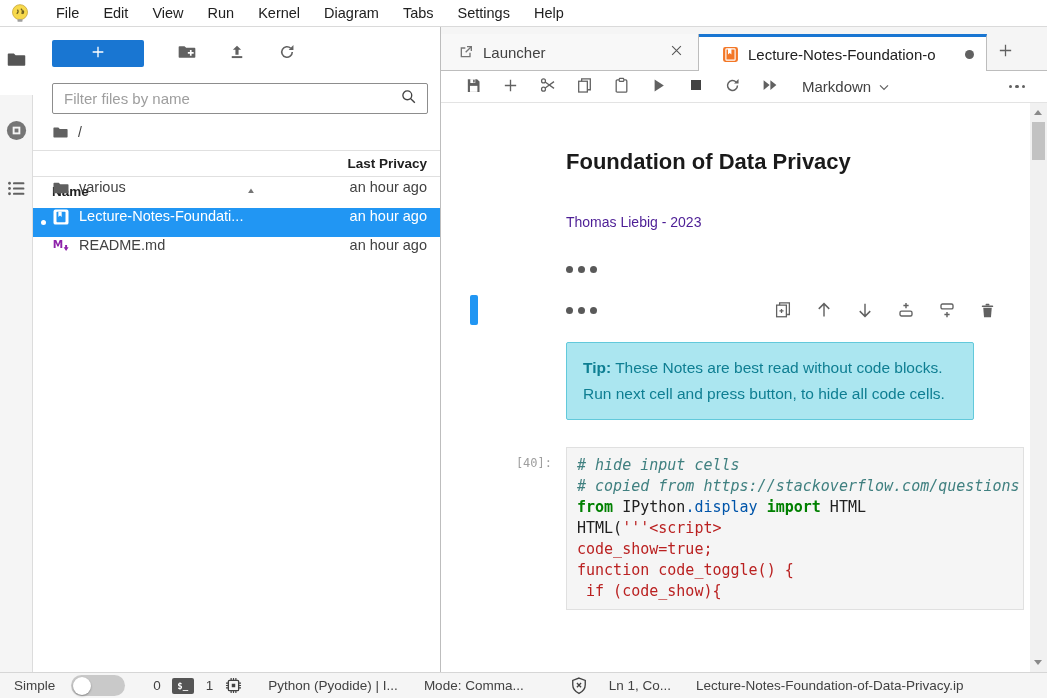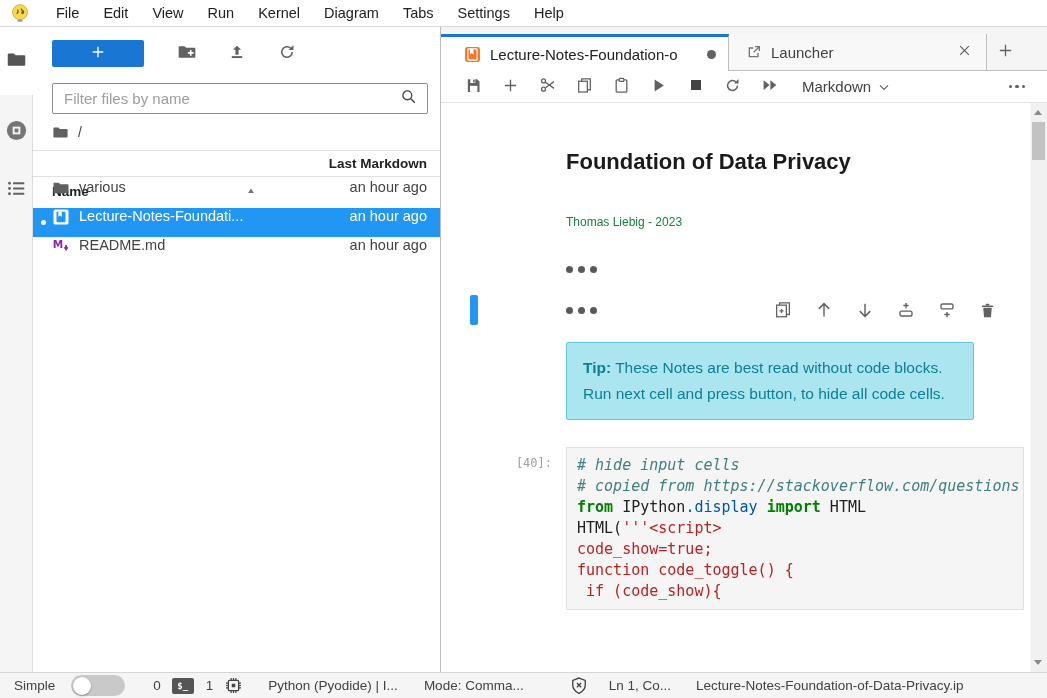--- a/index.html
+++ b/index.html
@@ -63,21 +63,21 @@
   .dots3 { display:flex; gap:3px; margin-right:14px; cursor:pointer; }
   .dots3 i { width:3.5px; height:3.5px; border-radius:50%; background:#616161; }
 
   
   .nb-content { position:relative; flex:1; background:#fff; overflow:hidden; }
   .cells { padding-top:40px; }
   .cell { display:flex; position:relative; }
   .gutter { width:125px; flex:none; text-align:right; padding-right:14px; }
   .cbody { width:458px; flex:none; }
   h1.nb-title { font-size:22px; line-height:38px; font-weight:600; color:#1a1a1a; max-width:390px; }
-  .byline { margin-top:30px; font-size:12px; line-height:22px; color:#15803d; }
+  .byline { margin-top:30px; font-size:14px; line-height:22px; color:#4c1d95; }
   .dots-row { margin-top:26px; height:20px; display:flex; align-items:center; }
   .cdots { display:flex; gap:5px; }
   .cdots i { width:7px; height:7px; border-radius:50%; background:#595959; }
   .dots-row2 { margin-top:16px; height:30px; }
   .dots-row2 .cbody { display:flex; align-items:center; justify-content:space-between; padding-right:28px; }
   .sel-bar { position:absolute; left:29px; top:0; width:8px; height:30px; background:#2196f3; border-radius:2px; }
   .cell-toolbar { display:flex; align-items:center; gap:23px; color:#616161; }
   .cell-toolbar button { background:none; border:none; color:#616161; cursor:pointer; padding:0; display:flex; }
   .tip-cell { margin-top:17px; }
   .tip { width:408px; background:#abe6f0; border:1px solid #62c9db; border-radius:2px; padding:12px 16px; font-size:15.5px; line-height:26px; color:#0e7e92; }
@@ -215,21 +215,21 @@
       <div class="fb-header">
         <div class="col-name">
           <span>Name</span>
           <span class="sort">
             <svg viewBox="0 0 24 24" width="10" height="10">
                 <path fill="currentColor" d="M12 6l7 11H5z"></path>
               </svg>
           </span>
         </div>
         <div class="col-mod">
-          <span>Last Markdown</span>
+          <span>Last Privacy</span>
         </div>
       </div>
 
       <div class="fb-rows">
         <div class="fb-row">
           <span class="ficon">
             <svg viewBox="0 0 24 24" width="18" height="18">
                 <path fill="#5f5f5f" d="M3 5h6l2 2h10a1 1 0 0 1 1 1v10a1 1 0 0 1-1 1H3a1 1 0 0 1-1-1V6a1 1 0 0 1 1-1z"></path>
               </svg>
           </span>
@@ -256,45 +256,45 @@
               </svg>
           </span>
           <span class="fname">README.md</span>
           <span class="ftime">an hour ago</span>
         </div>
       </div>
     </div>
 
     <div class="main">
       <div class="tab-bar">
+        <div class="tab inactive">
+          <span style="color:#757575;display:flex;">
+            <svg viewBox="0 0 24 24" width="16" height="16">
+                <path fill="none" stroke="currentColor" stroke-width="2" d="M18 13v6H5V6h6"></path>
+                <path fill="none" stroke="currentColor" stroke-width="2" d="M13.5 4H20v6.5"></path>
+                <line x1="19.5" y1="4.5" x2="11.5" y2="12.5" stroke="currentColor" stroke-width="2"></line>
+              </svg>
+          </span>
+          <span class="tab-label">Launcher</span>
+          <button class="tab-close">
+            <svg viewBox="0 0 24 24" width="15" height="15">
+                <path stroke="#595959" stroke-width="1.8" d="M5 5l14 14M19 5L5 19"></path>
+              </svg>
+          </button>
+        </div>
         <div class="tab active">
           <span style="display:flex;">
             <svg viewBox="0 0 24 24" width="17" height="17">
                 <rect x="1.5" y="1.5" width="21" height="21" rx="3" fill="#f37726"></rect>
                 <rect x="5.5" y="4" width="13" height="16" rx="1" fill="none" stroke="#fff" stroke-width="1.6"></rect>
                 <path d="M8.5 4v8l2.4-2.2 2.4 2.2V4z" fill="#fff"></path>
               </svg>
           </span>
           <span class="tab-label">Lecture-Notes-Foundation-o</span>
           <span class="dirty-dot"></span>
-        </div>
-        <div class="tab inactive">
-          <span style="color:#757575;display:flex;">
-            <svg viewBox="0 0 24 24" width="16" height="16">
-                <path fill="none" stroke="currentColor" stroke-width="2" d="M18 13v6H5V6h6"></path>
-                <path fill="none" stroke="currentColor" stroke-width="2" d="M13.5 4H20v6.5"></path>
-                <line x1="19.5" y1="4.5" x2="11.5" y2="12.5" stroke="currentColor" stroke-width="2"></line>
-              </svg>
-          </span>
-          <span class="tab-label">Launcher</span>
-          <button class="tab-close">
-            <svg viewBox="0 0 24 24" width="15" height="15">
-                <path stroke="#595959" stroke-width="1.8" d="M5 5l14 14M19 5L5 19"></path>
-              </svg>
-          </button>
         </div>
         <button class="add-tab">
           <span><svg viewBox="0 0 24 24" width="17" height="17">
                 <path stroke="#616161" stroke-width="1.8" d="M12 4v16M4 12h16"></path>
               </svg></span>
         </button>
       </div>
 
       <div class="nb-toolbar">
         <button class="tb-btn">

